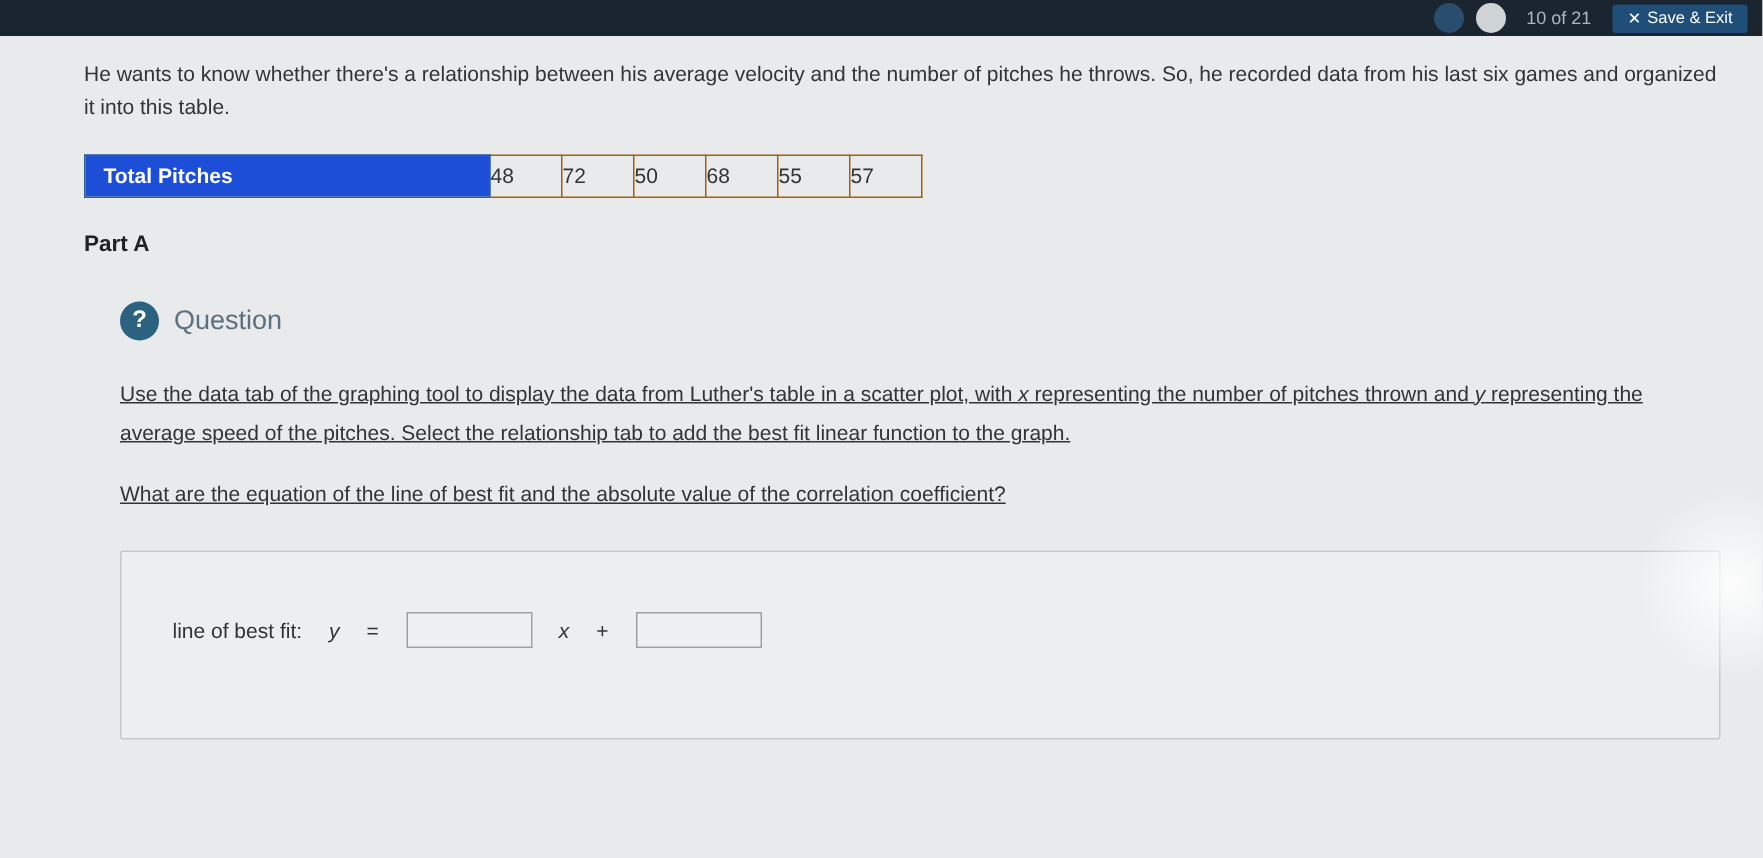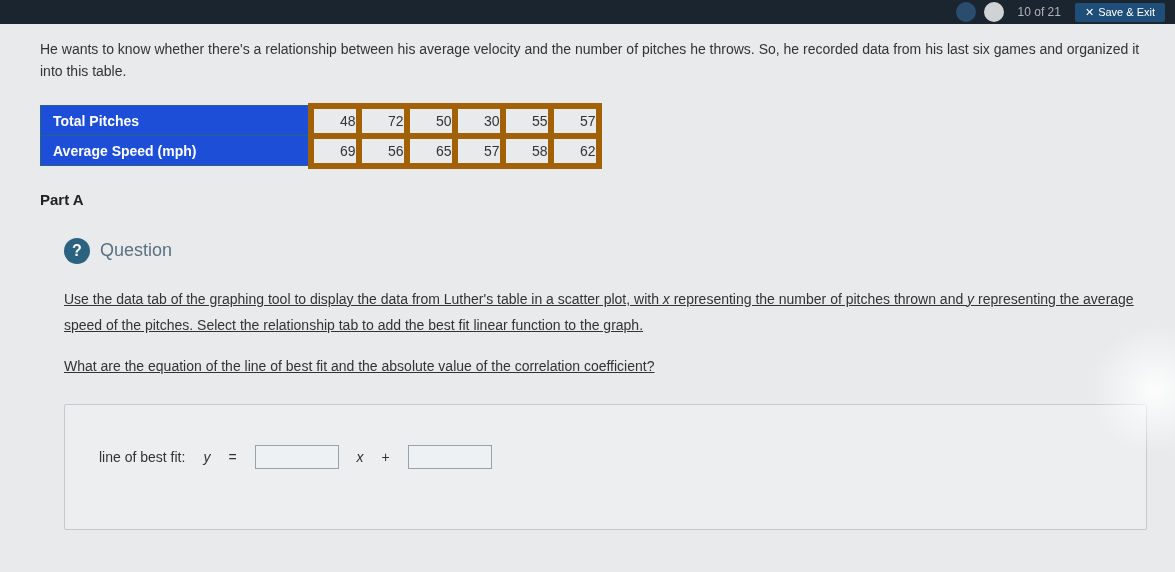--- a/index.html
+++ b/index.html
@@ -27,36 +27,36 @@
   }
   .top-circle.dark { background: #2a4d6e; }
   .top-circle.light { background: #cfd3d6; }
   .top-counter { color: #aeb5bb; font-size: 12px; margin: 0 6px; }
   .top-btn {
     background: #1f4e79; color: #fff; font-size: 11px;
     padding: 3px 10px; border-radius: 2px;
     display: flex; align-items: center; gap: 4px;
   }
   .content {
-    padding: 14px 28px 0 40px;
+    padding: 14px 28px 0 56px;
   }
   .intro {
     font-size: 14px;
     color: #333;
     line-height: 1.6;
   }
   .data-table {
     margin-top: 20px;
     border-collapse: collapse;
     font-size: 14px;
   }
   .data-table td, .data-table th {
-    border: 6px solid #a16207;
+    border: 1px solid #a16207;
     padding: 4px 0;
-    text-align: right;
+    text-align: left;
     width: 48px;
     height: 28px;
   }
   .data-table th.rowhead {
     background: #1d4ed8;
     color: #fff;
     text-align: left;
     padding: 4px 12px;
     width: 270px;
     font-weight: 600;
@@ -134,32 +134,23 @@
 
   <p class="intro">He wants to know whether there's a relationship between his average velocity and the number of pitches he throws. So, he recorded data from his last six games and organized it into this table.</p>
 
   <table class="data-table">
     <tbody>
         <tr>
       <th class="rowhead">Total Pitches</th>
       <td>48</td>
       <td>72</td>
       <td>50</td>
-      <td>30</td>
+      <td>68</td>
       <td>55</td>
       <td>57</td>
-    </tr>
-    <tr>
-      <th class="rowhead">Average Speed (mph)</th>
-      <td>69</td>
-      <td>56</td>
-      <td>65</td>
-      <td>57</td>
-      <td>58</td>
-      <td>62</td>
     </tr>
   </tbody>
     </table>
 
   <div class="part-label">Part A</div>
 
   <div class="question-block">
     <div class="q-head">
       <div class="q-icon">?</div>
       <div class="q-title">Question</div>

